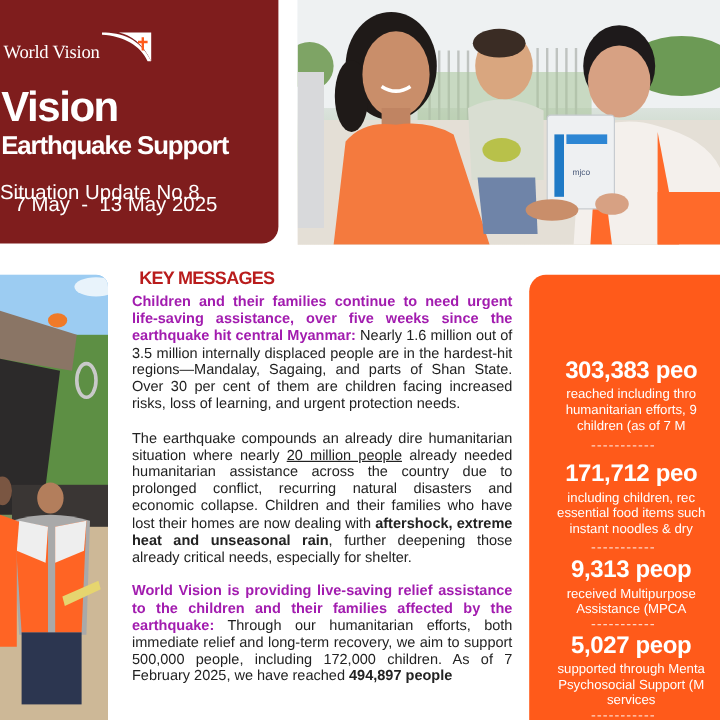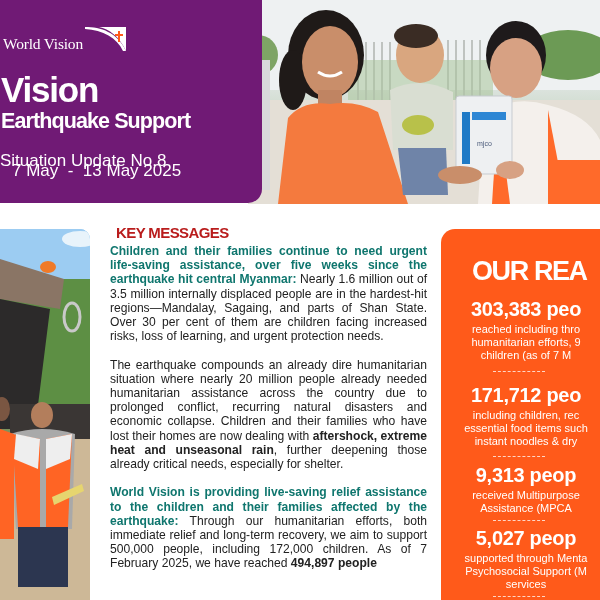--- a/index.html
+++ b/index.html
@@ -1,22 +1,22 @@
 <!DOCTYPE html>
 <html><head>
 <meta charset="utf-8">
 <style>
   * { margin: 0; padding: 0; box-sizing: border-box; }
   html, body { width: 600px; height: 600px; overflow: hidden; background: #ffffff; }
   body { position: relative; font-family: "Liberation Sans", "DejaVu Sans", sans-serif; }
 
   
   .hero-block {
-    position: absolute; left: 0; top: 0; width: 262px; height: 203px;
-    background: #701a75; border-bottom-right-radius: 14px; z-index: 2;
+    position: absolute; left: 0; top: 0; width: 232px; height: 203px;
+    background: #7f1d1d; border-bottom-right-radius: 14px; z-index: 2;
   }
   .logo {
     position: absolute; left: 3px; top: 26px; height: 26px; width: 124px;
   }
   .logo-text {
     position: absolute; left: 0; top: 9px;
     font-family: "Liberation Serif", "DejaVu Serif", serif;
     color: #fff; font-size: 15.5px; letter-spacing: -0.2px;
   }
   .logo-mark { position: absolute; left: 82px; top: 0; width: 42px; height: 26px; }
@@ -54,22 +54,22 @@
   
   .km-title {
     position: absolute; left: 116px; top: 225px;
     color: #b91c1c; font-size: 15px; font-weight: 700; letter-spacing: -0.6px; line-height: 1;
   }
   .km-body {
     position: absolute; left: 110px; top: 244px; width: 317px;
     font-size: 12.1px; line-height: 14.2px; color: #222; text-align: justify;
   }
   .km-body p { margin-bottom: 14.2px; }
-  .km-lead { color: #0f766e; font-weight: 700; }
-  .km-u { }
+  .km-lead { color: #a21caf; font-weight: 700; }
+  .km-u { text-decoration: underline; }
   .km-b { font-weight: 700; margin-top: 24px; }
 
   
   .reach-card {
     position: absolute; left: 441px; top: 229px; width: 200px; height: 400px;
     background: #ff5a1a; border-top-left-radius: 14px; overflow: hidden;
     color: #fff;
   }
   .reach-title {
     position: absolute; left: 31px; top: 29px; white-space: nowrap;
@@ -195,21 +195,20 @@
   </p>
   <p>
     <span>The earthquake compounds an already dire humanitarian situation where nearly </span><span class="km-u">20 million people</span><span> already needed humanitarian assistance across the country due to prolonged conflict, recurring natural disasters and economic collapse. Children and their families who have lost their homes are now dealing with </span><span class="km-b">aftershock, extreme heat and unseasonal rain</span><span>, further deepening those already critical needs, especially for shelter.</span>
   </p>
   <p>
     <span class="km-lead">World Vision is providing live-saving relief assistance to the children and their families affected by the earthquake:</span><span> Through our humanitarian efforts, both immediate relief and long-term recovery, we aim to support 500,000 people, including 172,000 children. As of 7 February 2025, we have reached </span><span class="km-b">494,897 people</span>
   </p>
 </div>
 
 <div class="reach-card">
-  <div class="reach-title">OUR REA</div>
 
   <div class="stat" style="top:70px;">
     <div class="stat-num">303,383 peo</div>
     <div class="stat-desc">
       <div>reached including thro</div>
       <div>humanitarian efforts, 9</div>
       <div>children (as of 7 M</div>
     </div>
   </div>
   <div class="divider" style="left:52px; top:142px;"></div>

